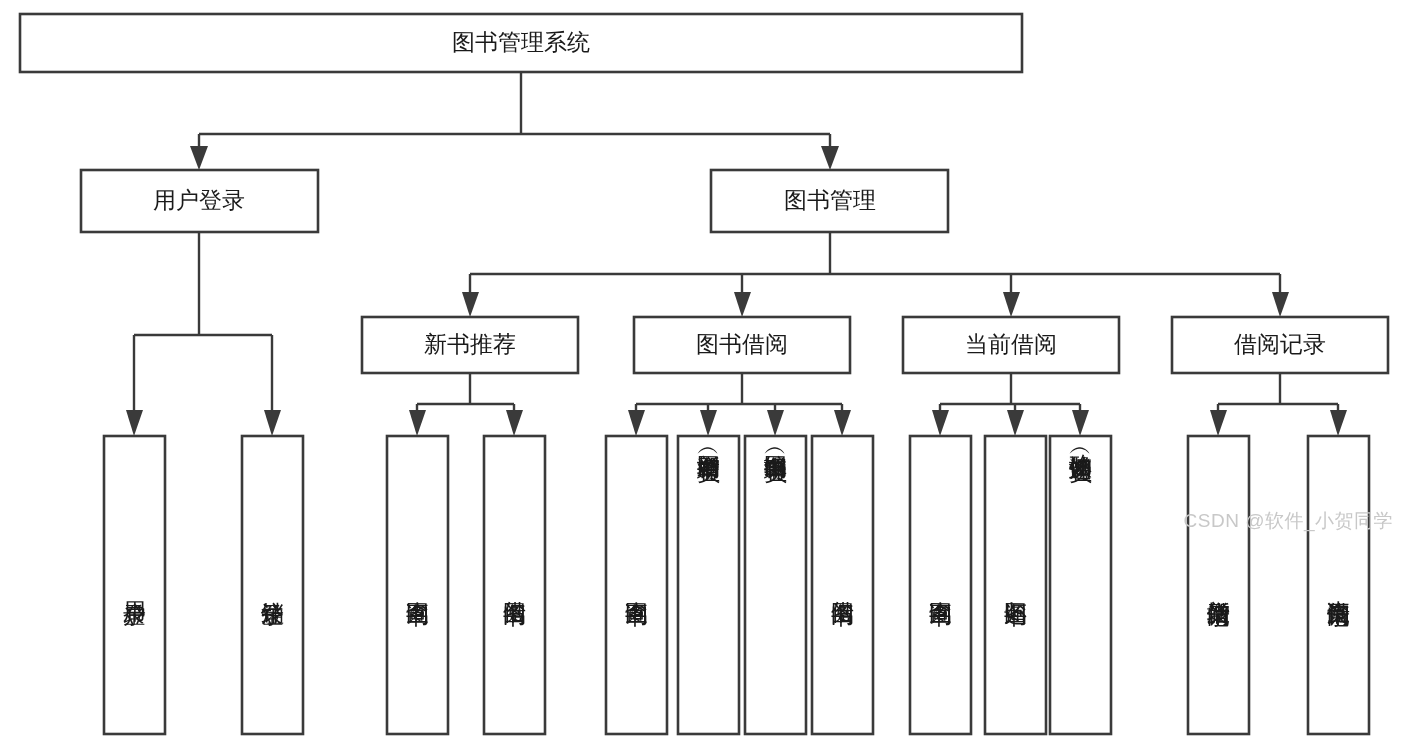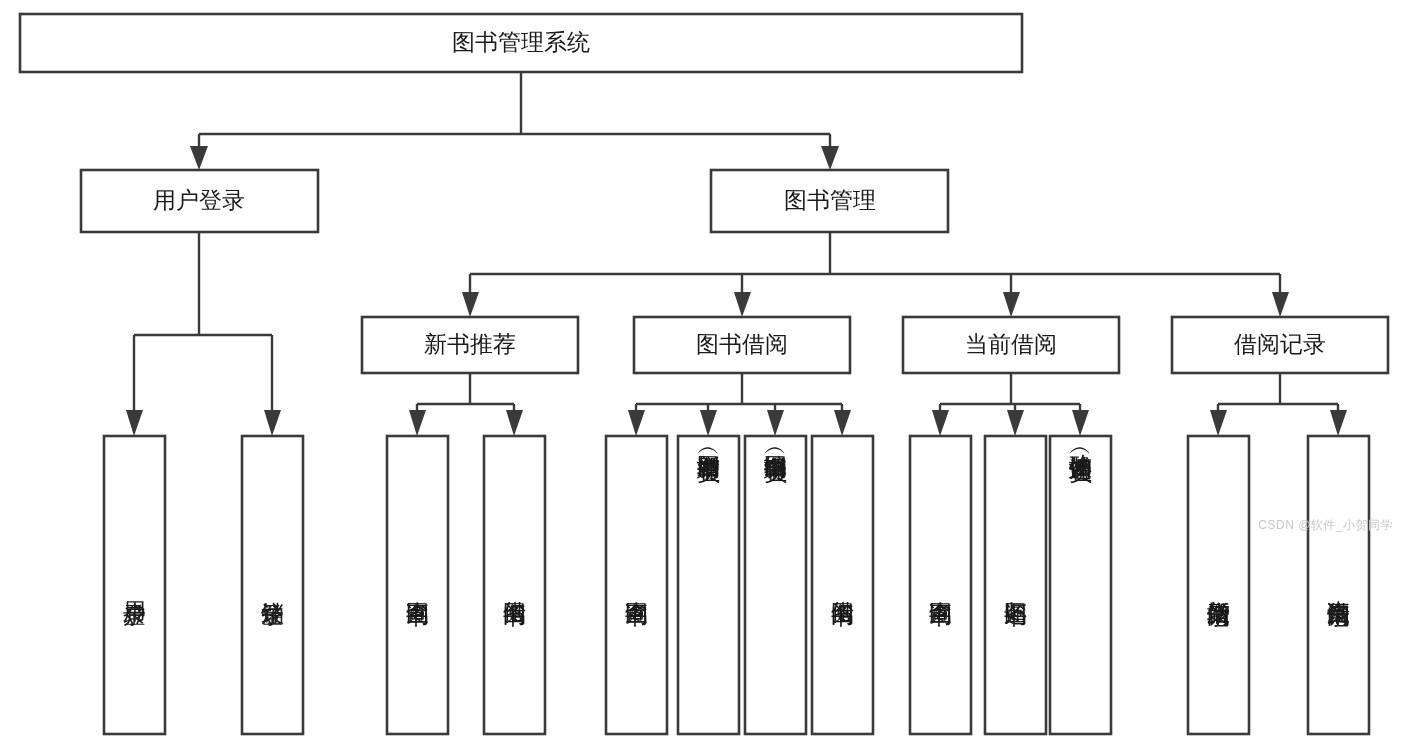--- a/index.html
+++ b/index.html
@@ -63,21 +63,21 @@
     color: #1a1a1a;
     letter-spacing: 1px;
     line-height: 1;
     white-space: nowrap;
   }
   .watermark {
     position: absolute;
     right: 12px;
     bottom: 6px;
     font-family: "Liberation Sans", "DejaVu Sans", sans-serif;
-    font-size: 12px;
+    font-size: 19px;
     color: #c8c8c8;
     letter-spacing: 0.5px;
     white-space: nowrap;
   }
 </style>
 </head>
 <body>
 
 <div id="diagram-root">
 

